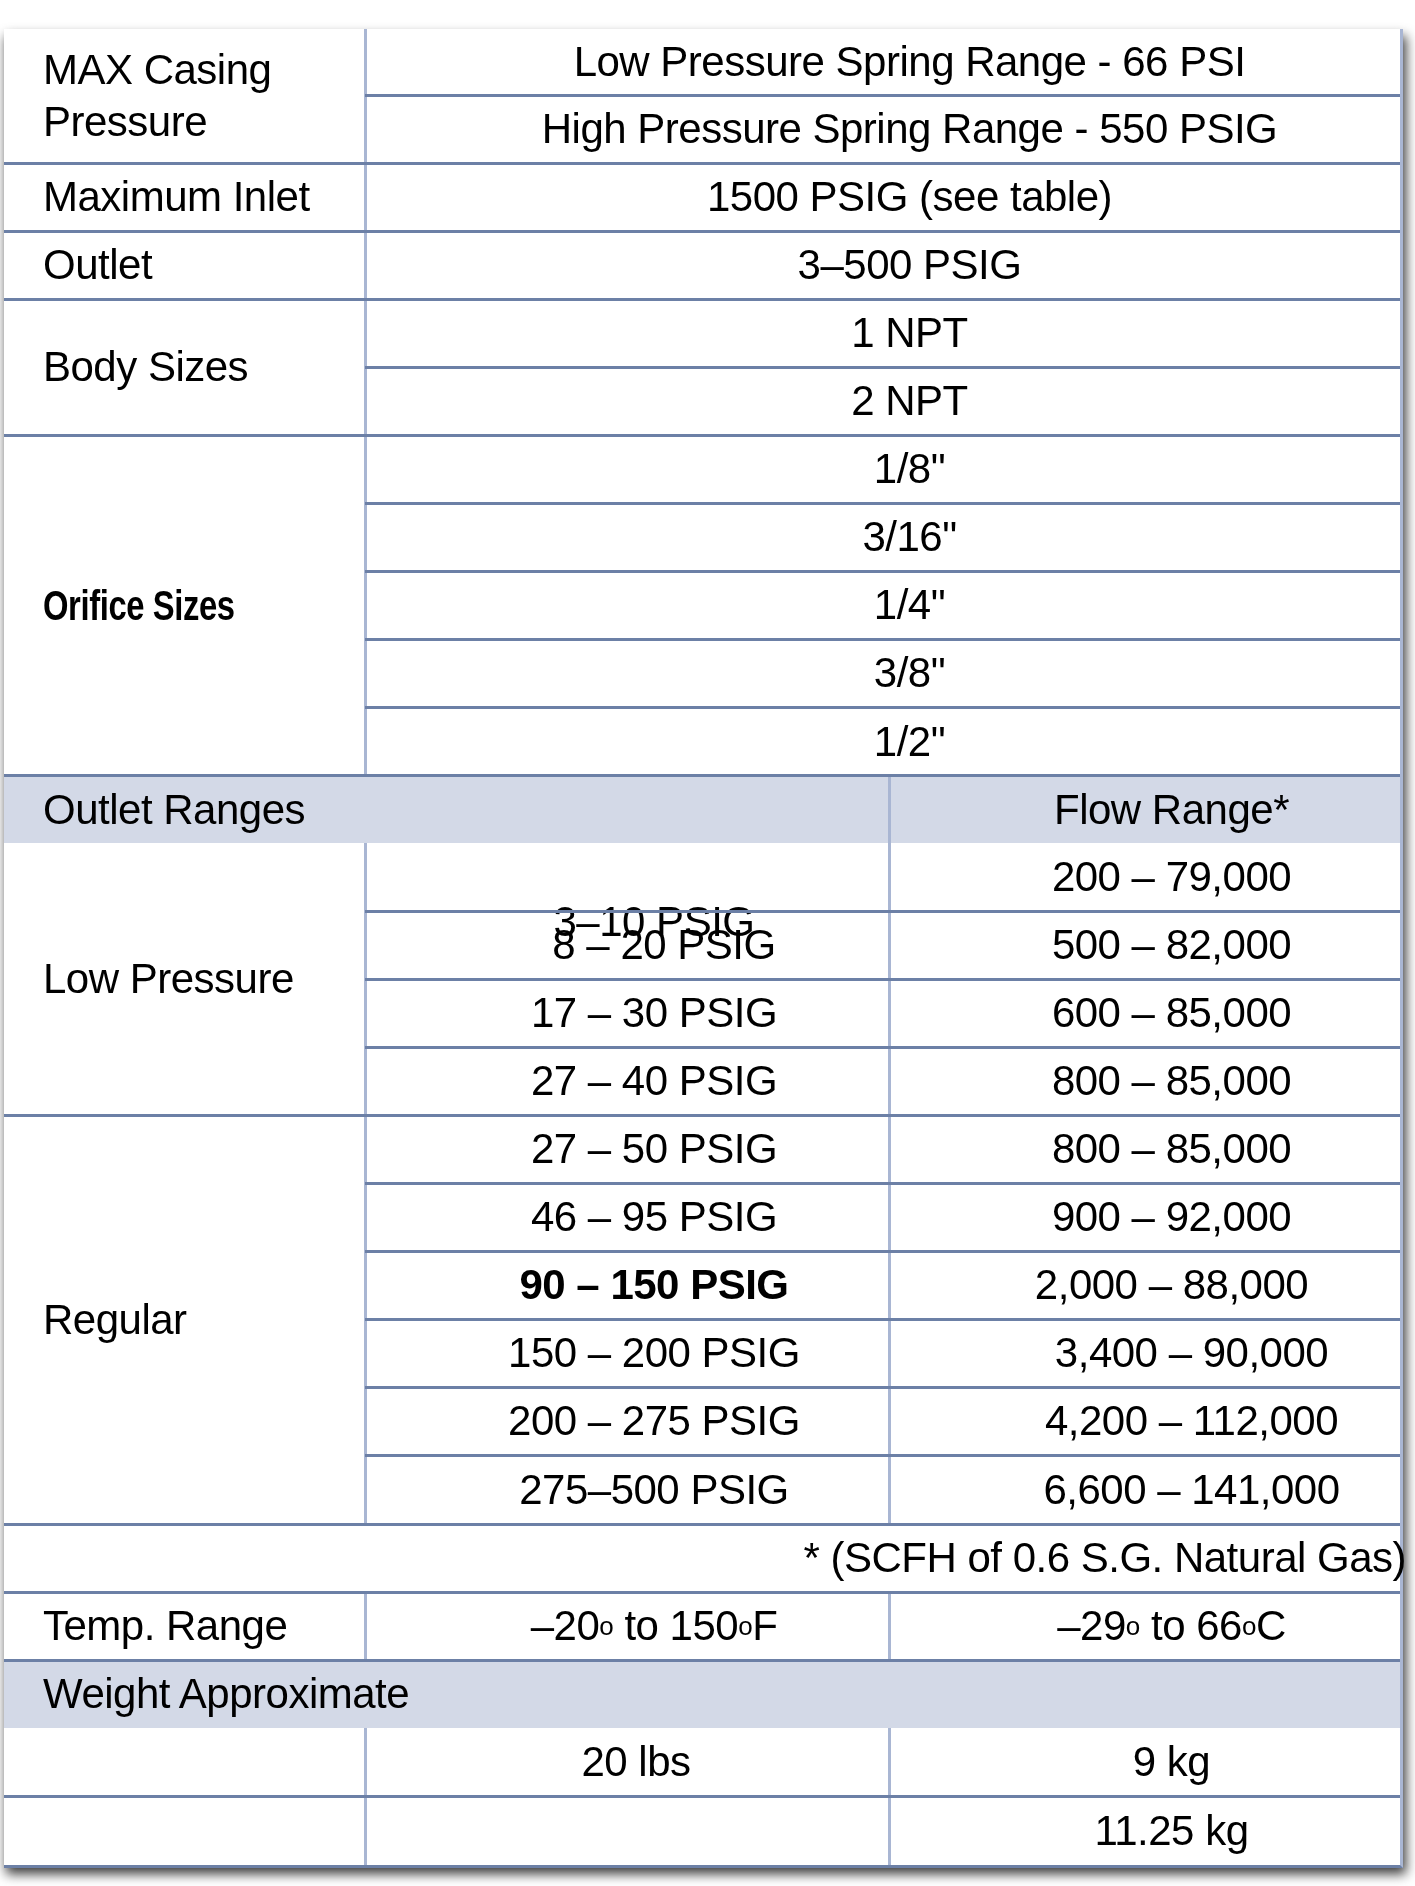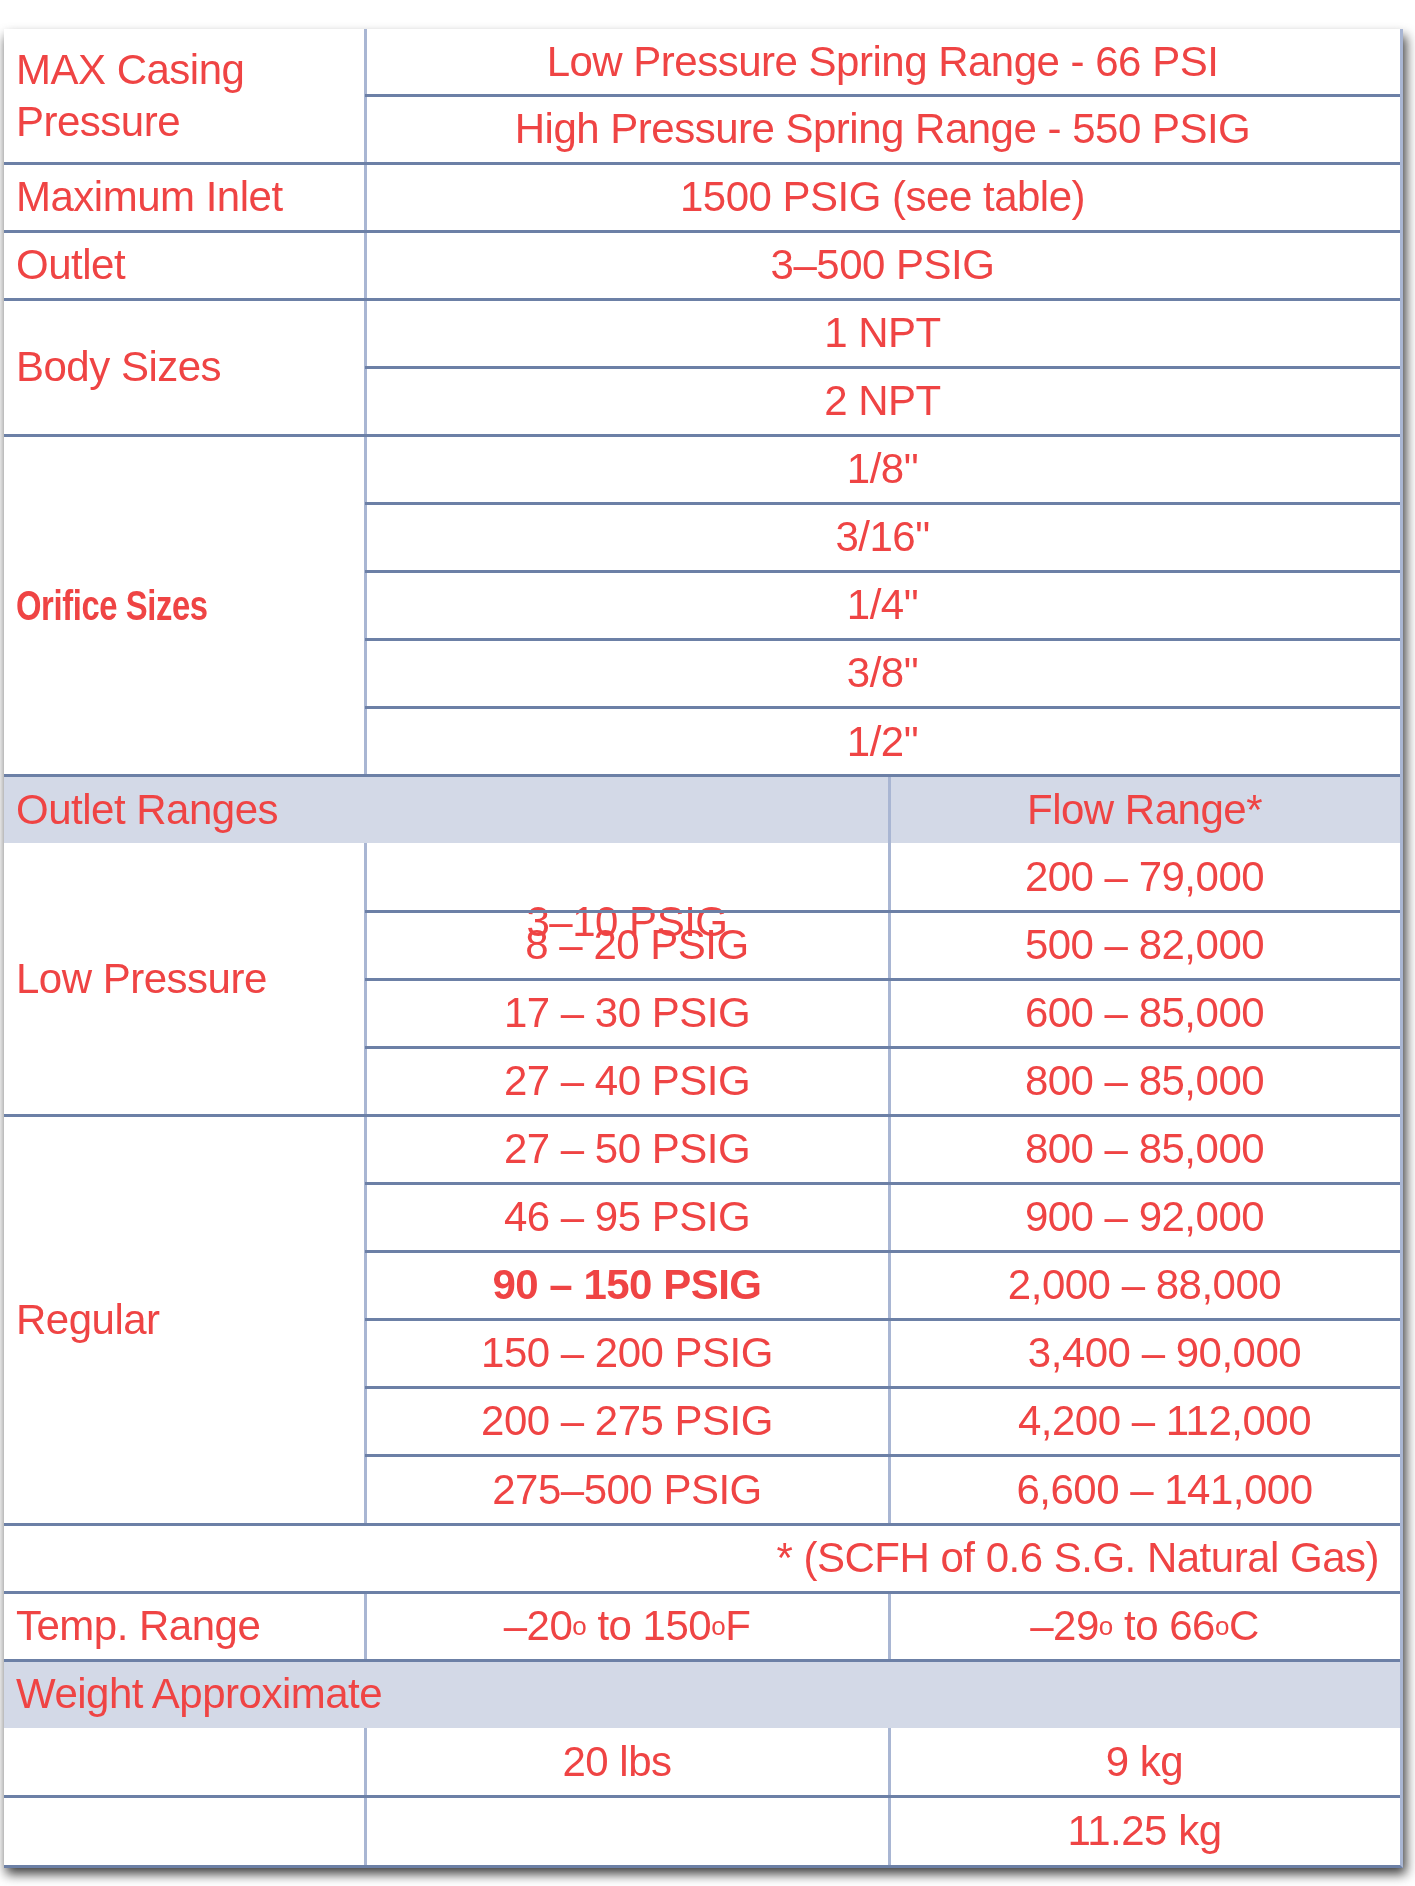--- a/index.html
+++ b/index.html
@@ -8,21 +8,21 @@
   .shadow {
     position: absolute; left: 6px; top: 36px; width: 1400px; height: 1838px;
     background: #3c3c3c; filter: blur(6px);
   }
   .table {
     position: absolute; left: 4px; top: 29px; width: 1396px; height: 1836px;
     background: #ffffff; border-right: 3px solid #a9b6d3; border-bottom: 3px solid #6c80a6;
   }
   .cell {
     position: absolute; display: flex; align-items: center; box-sizing: border-box;
-    color: #ef4444; font-size: 42px; white-space: nowrap; letter-spacing: -0.5px;
+    color: #000000; font-size: 42px; white-space: nowrap; letter-spacing: -0.5px; margin-left: 27px;
   }
   .center { justify-content: center; }
   .left { justify-content: flex-start; padding-left: 12px; }
   .hline { position: absolute; height: 3px; background: #6c80a6; }
   .vline { position: absolute; width: 3px; background: #a9b6d3; }
   .band { position: absolute; background: #d3d9e7; }
   .label2 { line-height: 52px; white-space: normal; }
   .condensed { font-weight: bold; transform: scaleX(0.78); transform-origin: left center; }
   sup { font-size: 26px; vertical-align: 14px; }
 </style>
@@ -100,21 +100,21 @@
   <div class="cell center" style="left:885px;top:1563px;width:511px;height:68px;">
     <span>–29</span>
       <sup>o</sup>
       <span style="white-space:pre"> to </span>
       <span>66</span>
       <sup>o</sup>
       <span>C</span>
   </div>
 
   <div class="cell left" style="left:0;top:1631px;width:800px;height:68px;">Weight Approximate</div>
-  <div class="cell center" style="left:351px;top:1699px;width:524px;height:68px;">20 lbs</div>
+  <div class="cell center" style="left:343px;top:1699px;width:524px;height:68px;">20 lbs</div>
   <div class="cell center" style="left:885px;top:1699px;width:511px;height:68px;">9 kg</div>
   <div class="cell center" style="left:885px;top:1767px;width:511px;height:69px;">11.25 kg</div>
 
   <div class="vline" style="left:360px;top:0;height:747px;"></div>
   <div class="vline" style="left:360px;top:814px;height:681px;"></div>
   <div class="vline" style="left:884px;top:747px;height:748px;"></div>
   <div class="vline" style="left:360px;top:1563px;height:68px;"></div>
   <div class="vline" style="left:884px;top:1563px;height:68px;"></div>
   <div class="vline" style="left:360px;top:1699px;height:137px;"></div>
   <div class="vline" style="left:884px;top:1699px;height:137px;"></div>

